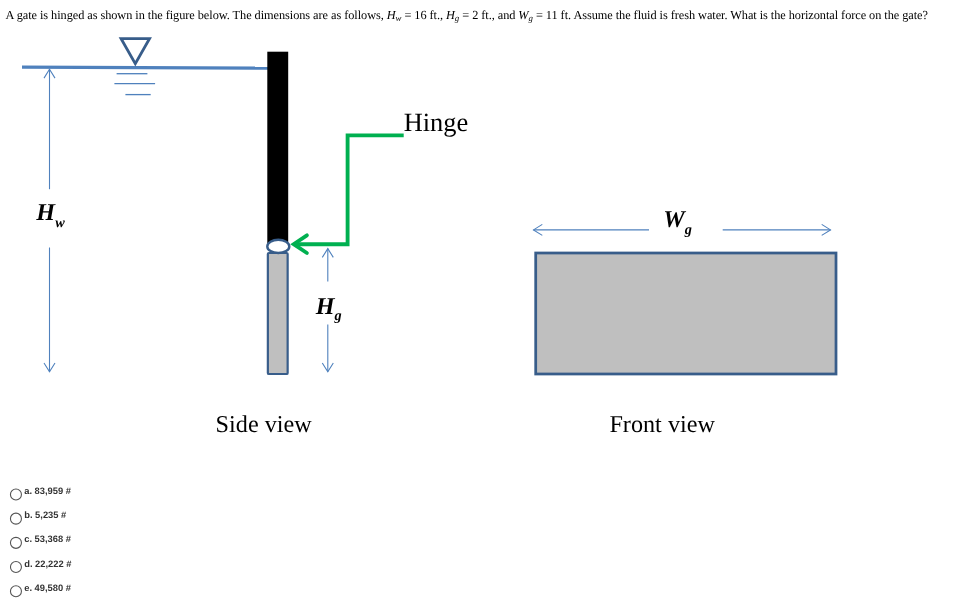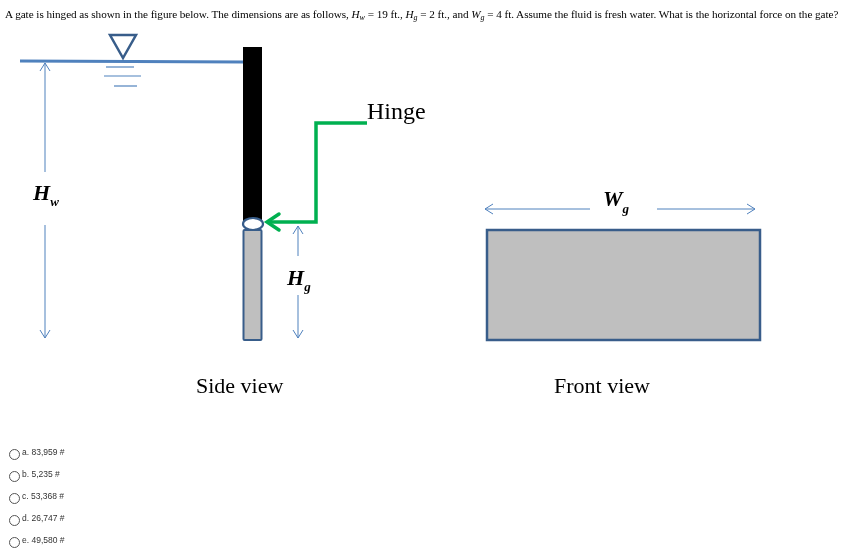--- a/index.html
+++ b/index.html
@@ -7,36 +7,37 @@
     .question {
       position: absolute; left: 5px; top: 8px; width: 865px;
       font-family: "Liberation Serif", serif; font-size: 11.2px; color: #000;
       white-space: nowrap; letter-spacing: -0.05px;
     }
     .question i { font-style: italic; }
     .question sub { font-size: 8px; vertical-align: -2px; font-style: italic; }
     svg.figure { position: absolute; left: 0; top: 0; }
     .options { position: absolute; left: 9px; top: 436px; }
     .option {
-      display: flex; align-items: flex-end; height: 22px;
+      display: flex; align-items: center; height: 22px;
       font-family: "Liberation Sans", sans-serif; font-size: 8.5px; color: #333;
       cursor: pointer;
+      font-weight: bold;
     }
     .radio {
       width: 11px; height: 11px; border: 1px solid #555; border-radius: 50%;
       margin-right: 2px; box-sizing: border-box; background: #fff;
       position: relative; top: 2px;
     }
     .opt-text { position: relative; top: -1px; }
   </style>
 </head>
 <body>
 
 <div class="question">
-  <span>A gate is hinged as shown in the figure below.  The dimensions are as follows, </span><i>H</i><sub>w</sub><span> = 19 ft., </span><i>H</i><sub>g</sub><span> = 2 ft., and </span><i>W</i><sub>g</sub><span> = 4 ft. Assume the fluid is fresh water.  What is the horizontal force on the gate?</span>
+  <span>A gate is hinged as shown in the figure below.  The dimensions are as follows, </span><i>H</i><sub>w</sub><span> = 16 ft., </span><i>H</i><sub>g</sub><span> = 2 ft., and </span><i>W</i><sub>g</sub><span> = 11 ft. Assume the fluid is fresh water.  What is the horizontal force on the gate?</span>
 </div>
 
 <svg class="figure" width="868" height="430" viewBox="0 0 868 430">
   <defs>
     <filter id="shadow" x="-5%" y="-50%" width="110%" height="300%">
       <feDropShadow dx="0" dy="2" stdDeviation="1.2" flood-color="#888" flood-opacity="0.6"></feDropShadow>
     </filter>
   </defs>
 
   <g>
@@ -98,19 +99,19 @@
   <div class="option">
     <span class="radio"></span>
     <span class="opt-text">b. 5,235 #</span>
   </div>
   <div class="option">
     <span class="radio"></span>
     <span class="opt-text">c. 53,368 #</span>
   </div>
   <div class="option">
     <span class="radio"></span>
-    <span class="opt-text">d. 26,747 #</span>
+    <span class="opt-text">d. 22,222 #</span>
   </div>
   <div class="option">
     <span class="radio"></span>
     <span class="opt-text">e. 49,580 #</span>
   </div>
 </div>
 
 </body></html>

